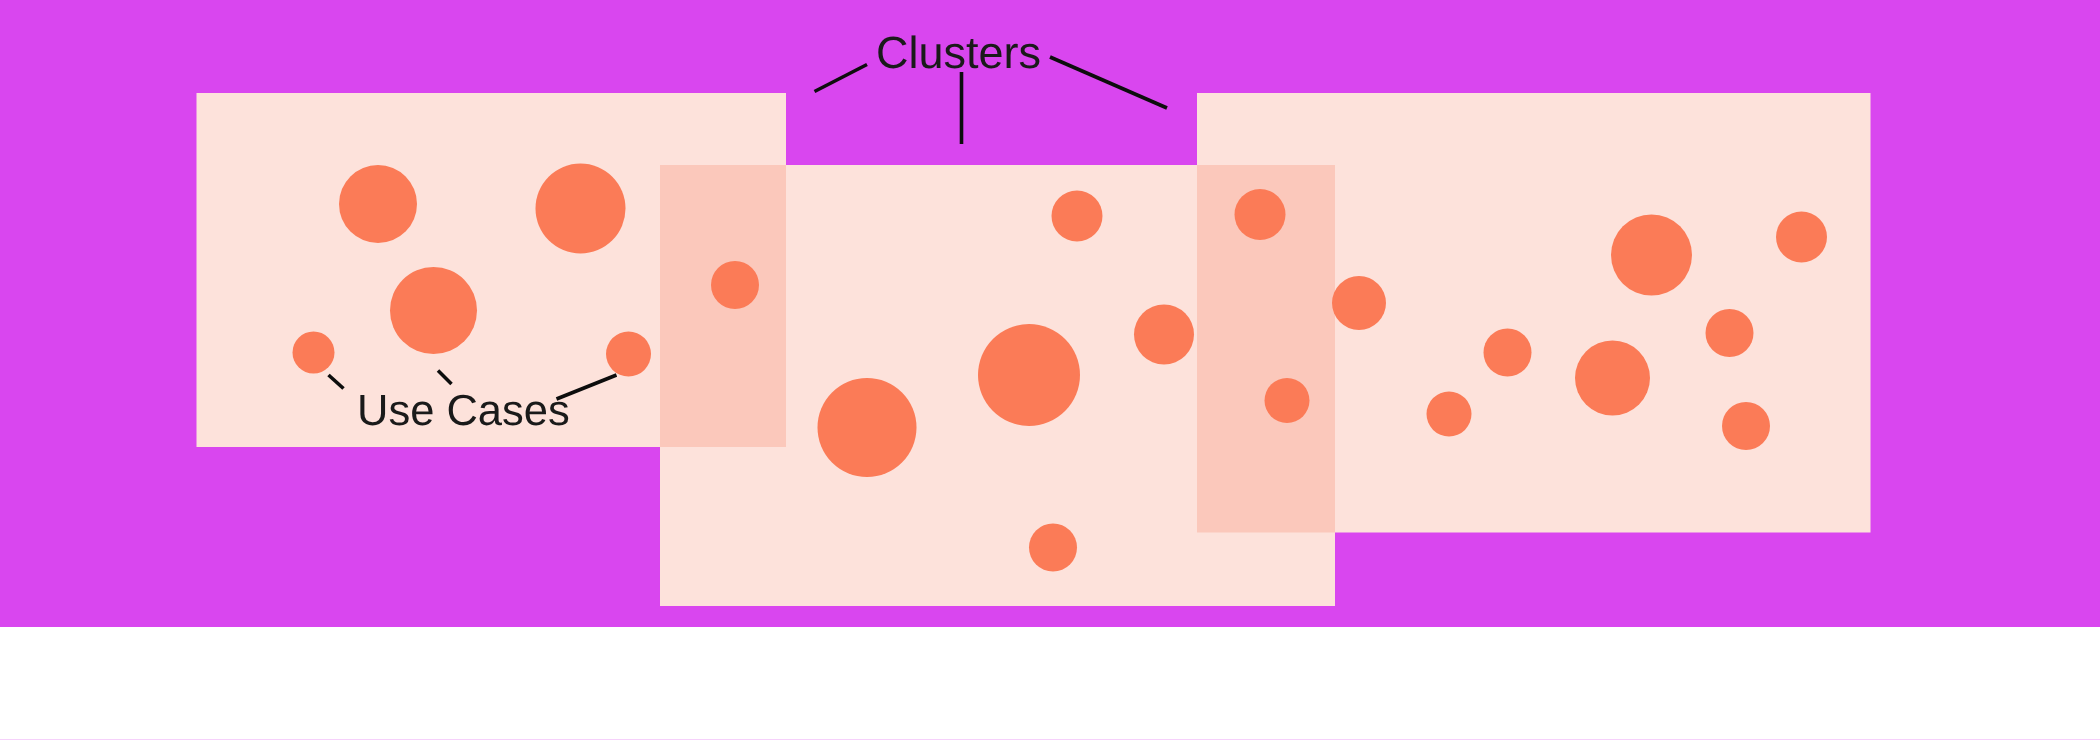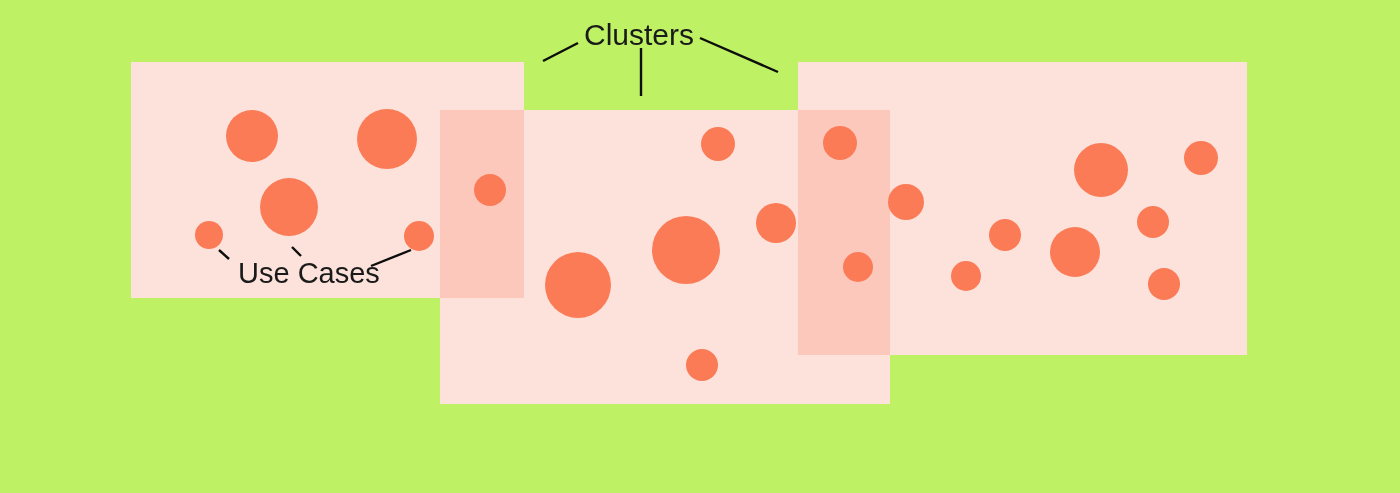--- a/index.html
+++ b/index.html
@@ -9,22 +9,22 @@
   }
   body {
     width: 1400px;
     height: 493px;
     font-family: "Liberation Sans", sans-serif;
     overflow: hidden;
   }
   #canvas {
     position: relative;
     width: 1400px;
-    height: 493px;
-    background: #bef264;
+    height: 418px;
+    background: #d946ef;
   }
   #scene {
     position: absolute;
     left: 0;
     top: 0;
     width: 1400px;
     height: 493px;
   }
   .label-text {
     font-family: "Liberation Sans", sans-serif;

